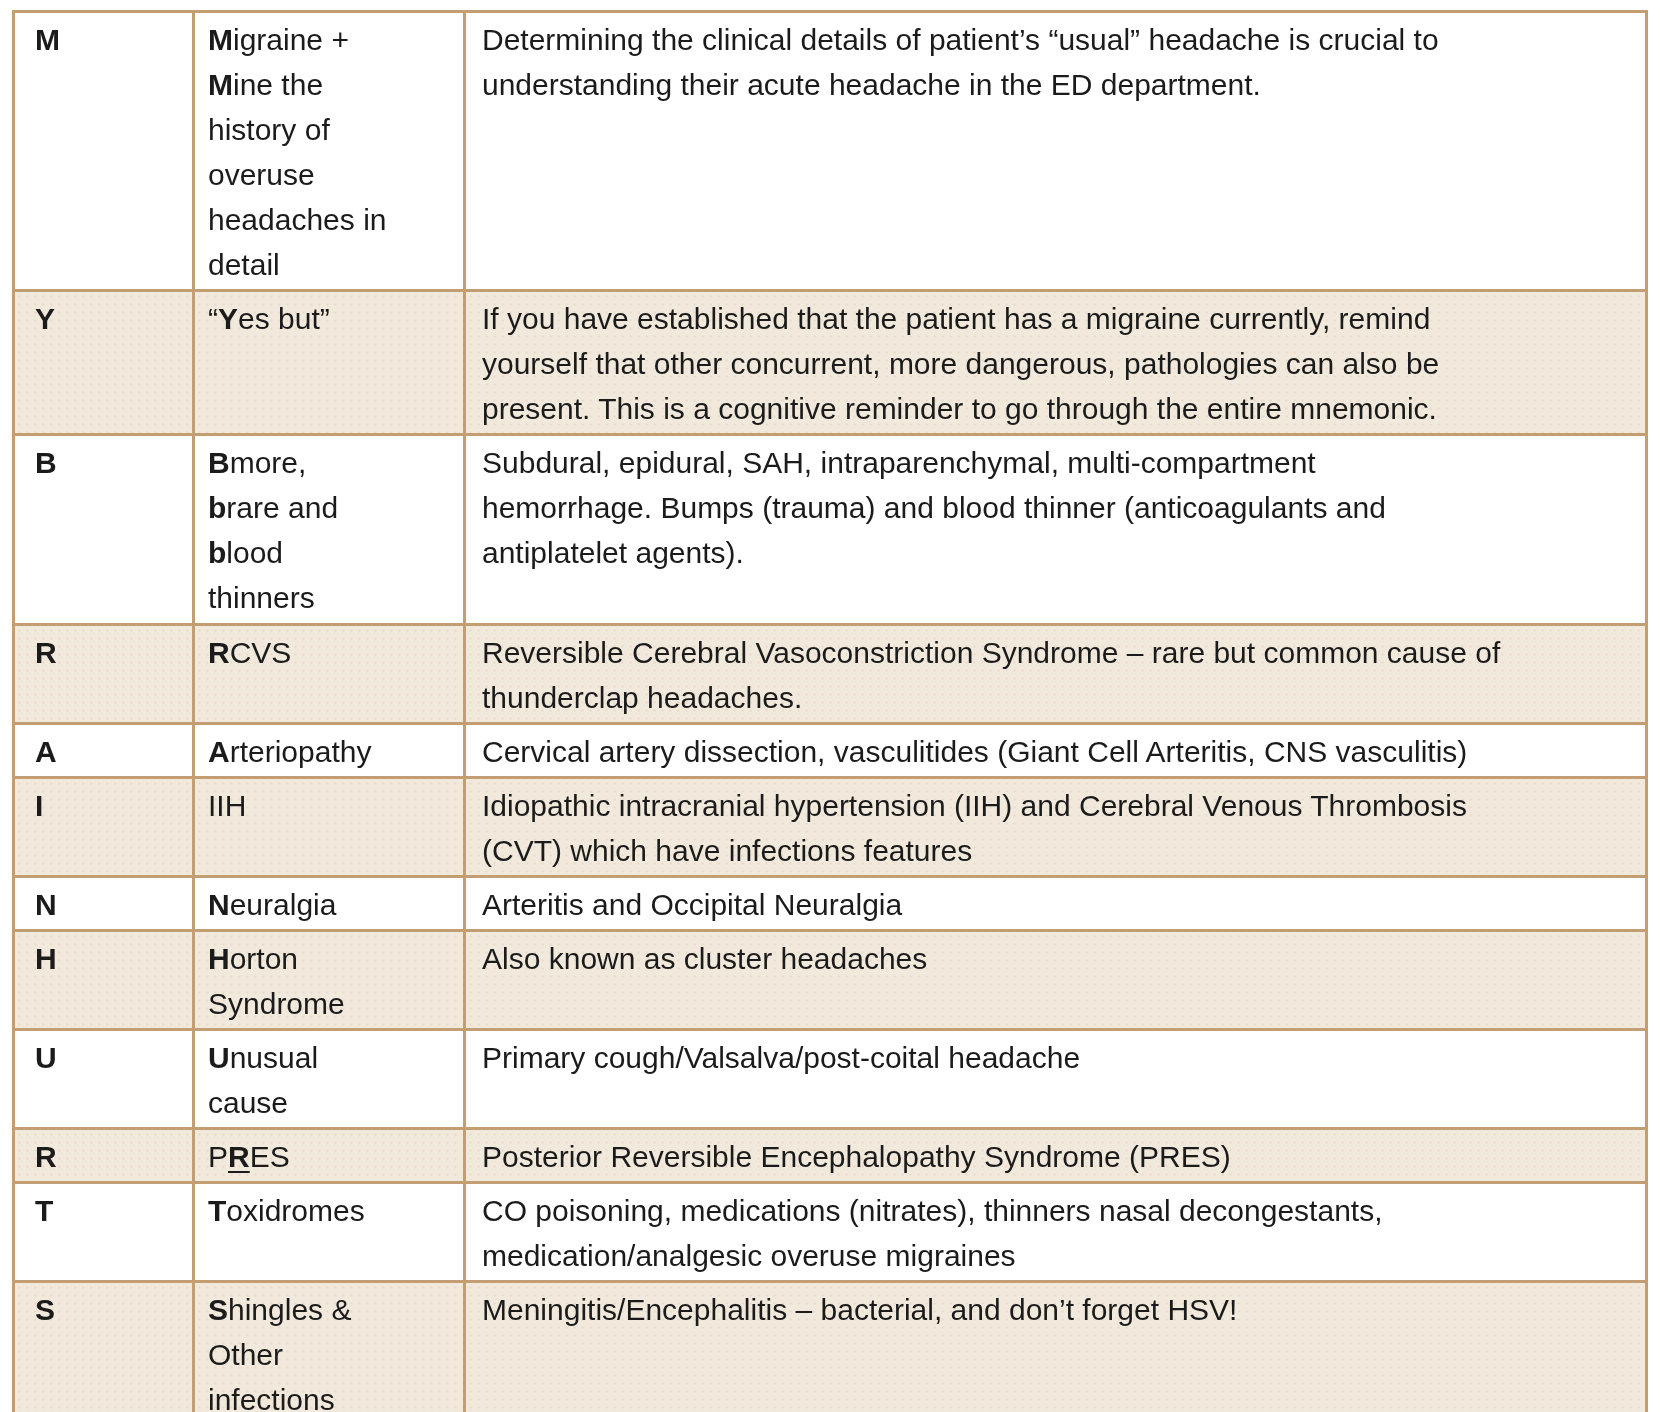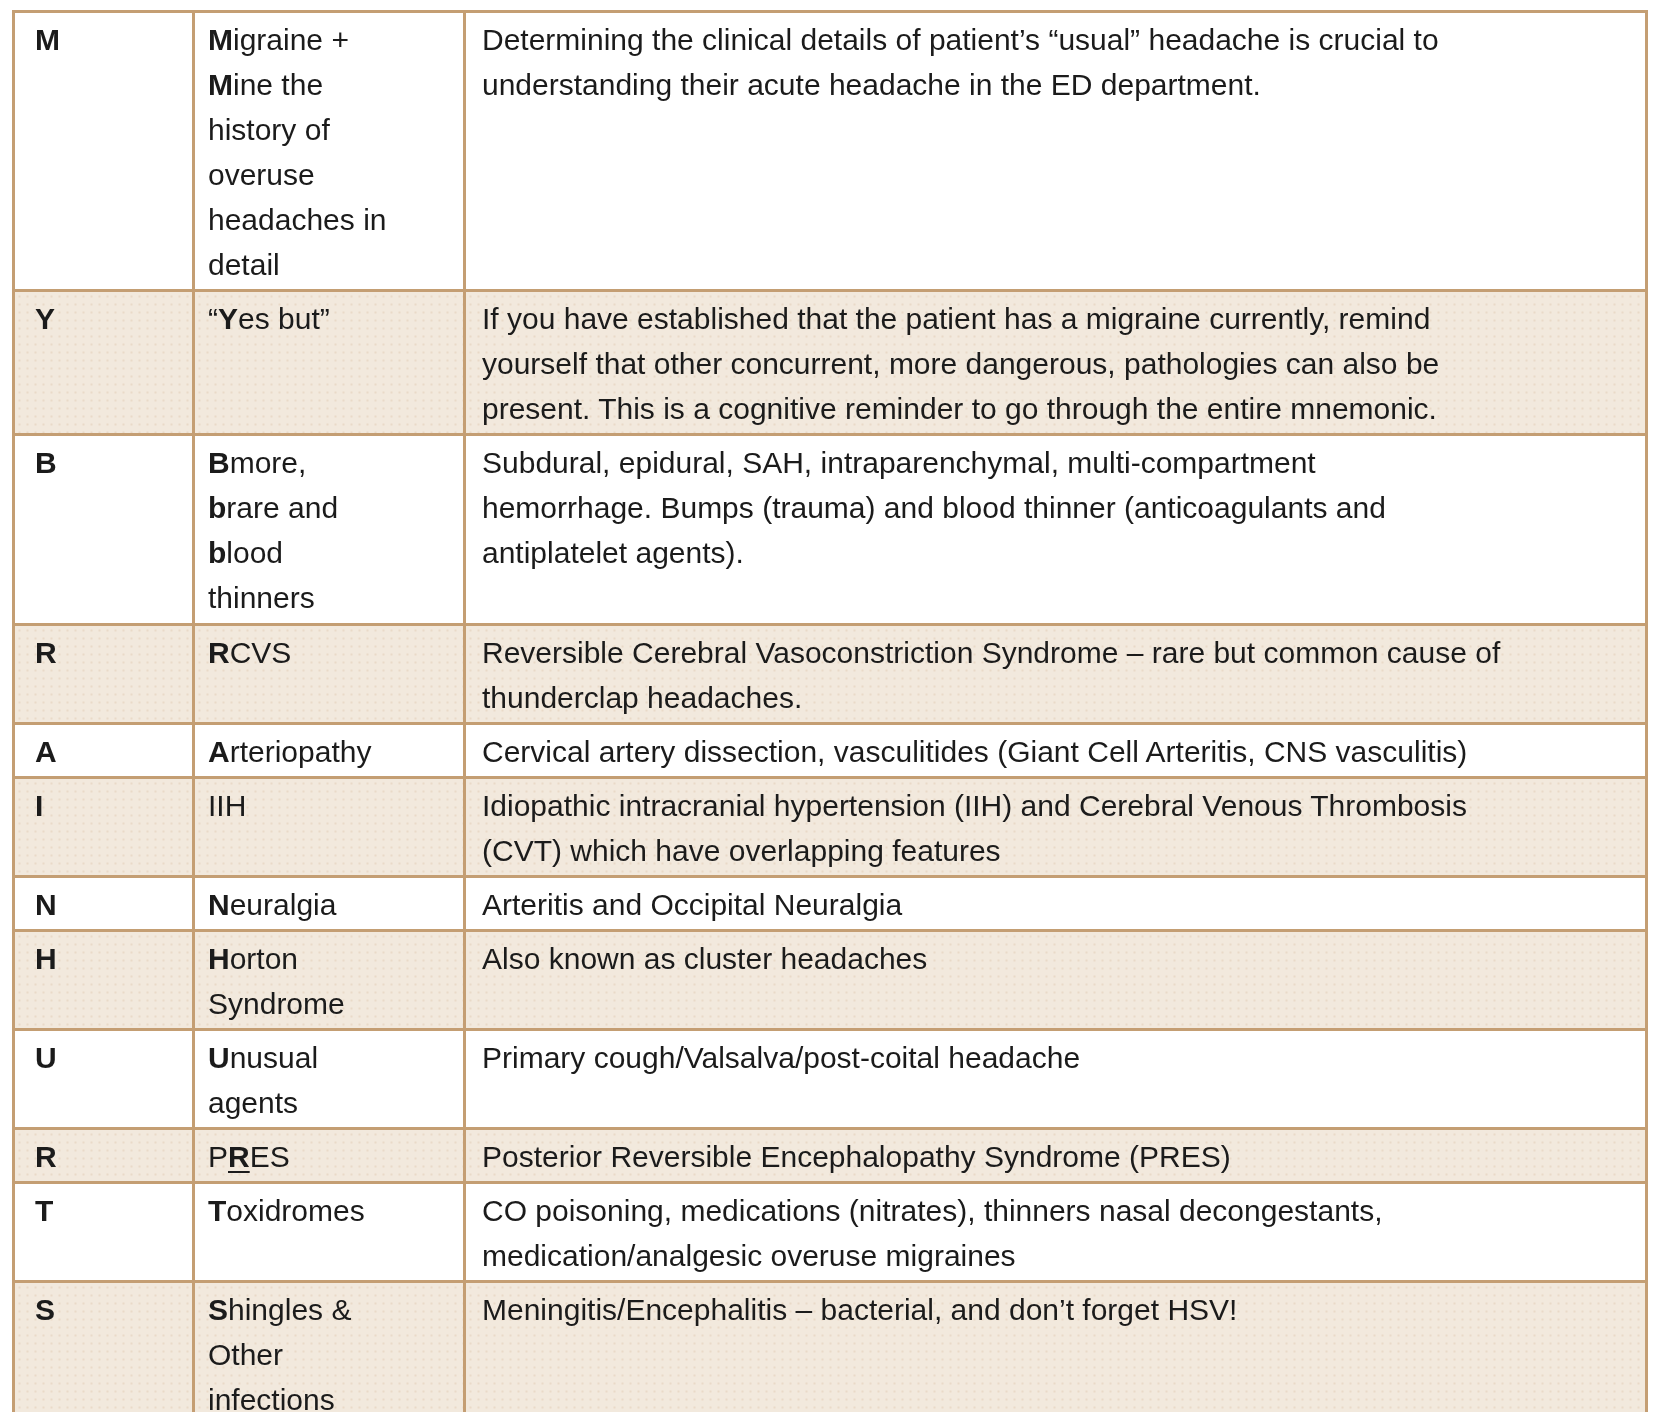--- a/index.html
+++ b/index.html
@@ -93,37 +93,37 @@
         </tr>
         <tr style="height: 46px;">
           <td class="col-letter">A</td>
           <td class="col-term"><span class="seg-bold">A</span><span>rteriopathy</span></td>
           <td class="col-desc">Cervical artery dissection, vasculitides (Giant Cell Arteritis, CNS vasculitis)</td>
         </tr>
         <tr class="shaded" style="height: 94px;">
           <td class="col-letter">I</td>
           <td class="col-term"><span>IIH</span></td>
           <td class="col-desc">Idiopathic intracranial hypertension (IIH) and Cerebral Venous Thrombosis
-(CVT) which have overlapping features</td>
+(CVT) which have infections features</td>
         </tr>
         <tr style="height: 46px;">
           <td class="col-letter">N</td>
           <td class="col-term"><span class="seg-bold">N</span><span>euralgia</span></td>
           <td class="col-desc">Arteritis and Occipital Neuralgia</td>
         </tr>
         <tr class="shaded" style="height: 90px;">
           <td class="col-letter">H</td>
           <td class="col-term"><span class="seg-bold">H</span><span>orton
 Syndrome</span></td>
           <td class="col-desc">Also known as cluster headaches</td>
         </tr>
         <tr style="height: 90px;">
           <td class="col-letter">U</td>
           <td class="col-term"><span class="seg-bold">U</span><span>nusual
-agents</span></td>
+cause</span></td>
           <td class="col-desc">Primary cough/Valsalva/post-coital headache</td>
         </tr>
         <tr class="shaded" style="height: 46px;">
           <td class="col-letter">R</td>
           <td class="col-term"><span>P</span><span class="seg-bold seg-underline">R</span><span>ES</span></td>
           <td class="col-desc">Posterior Reversible Encephalopathy Syndrome (PRES)</td>
         </tr>
         <tr style="height: 91px;">
           <td class="col-letter">T</td>
           <td class="col-term"><span class="seg-bold">T</span><span>oxidromes</span></td>

